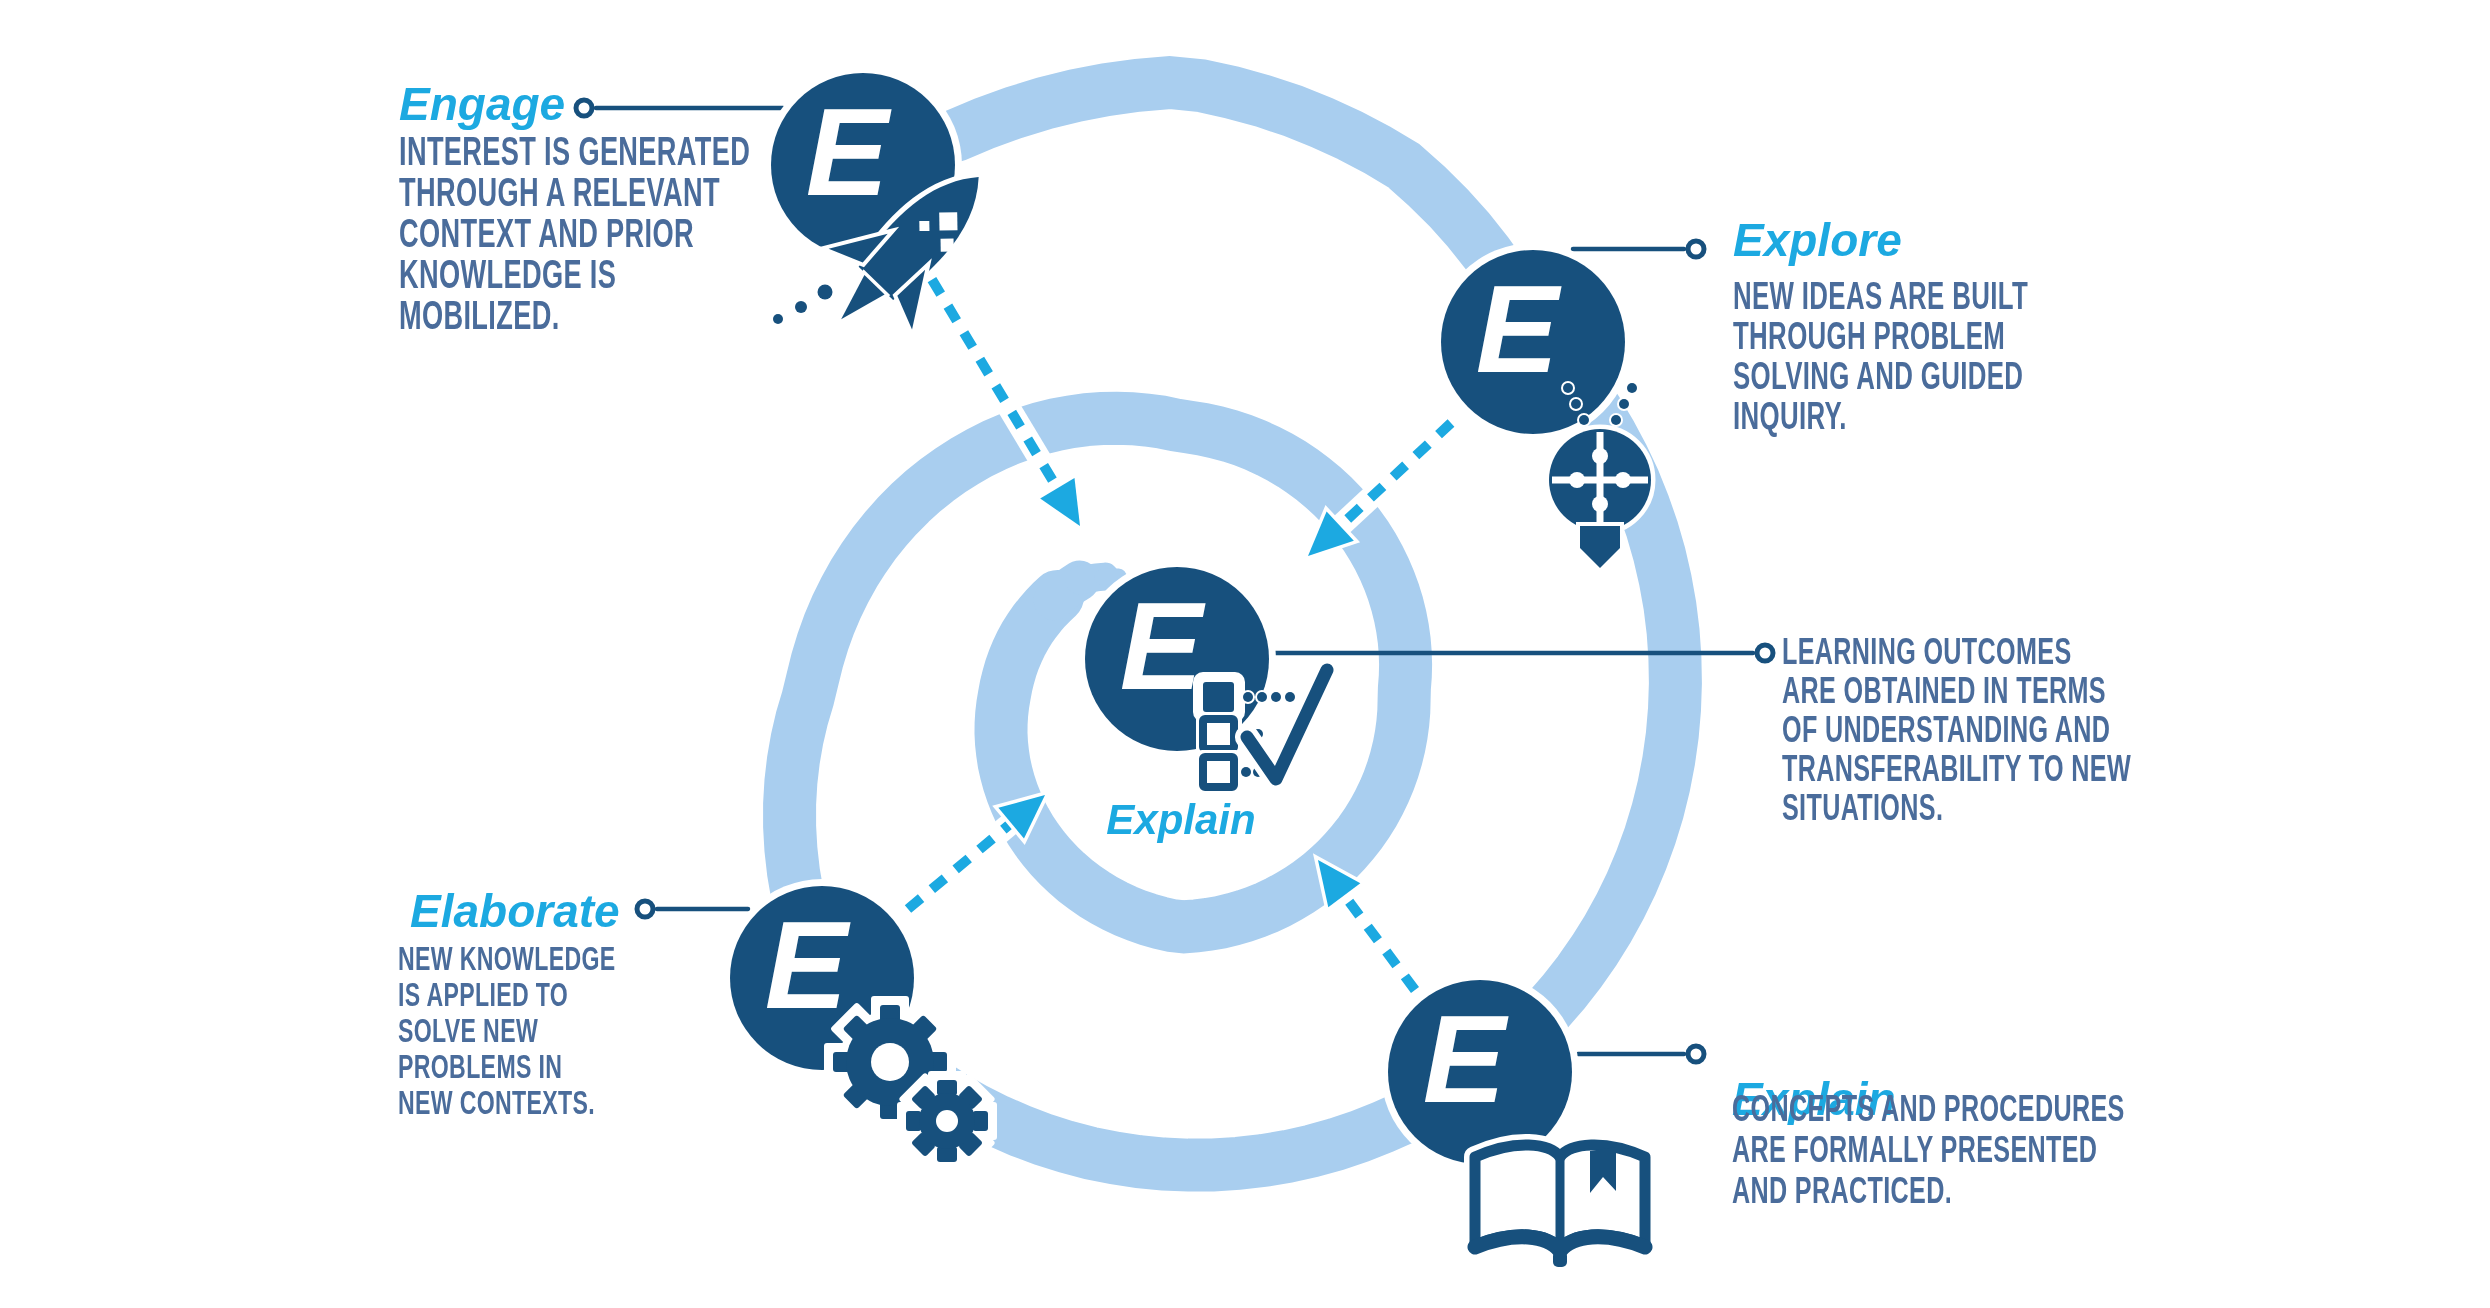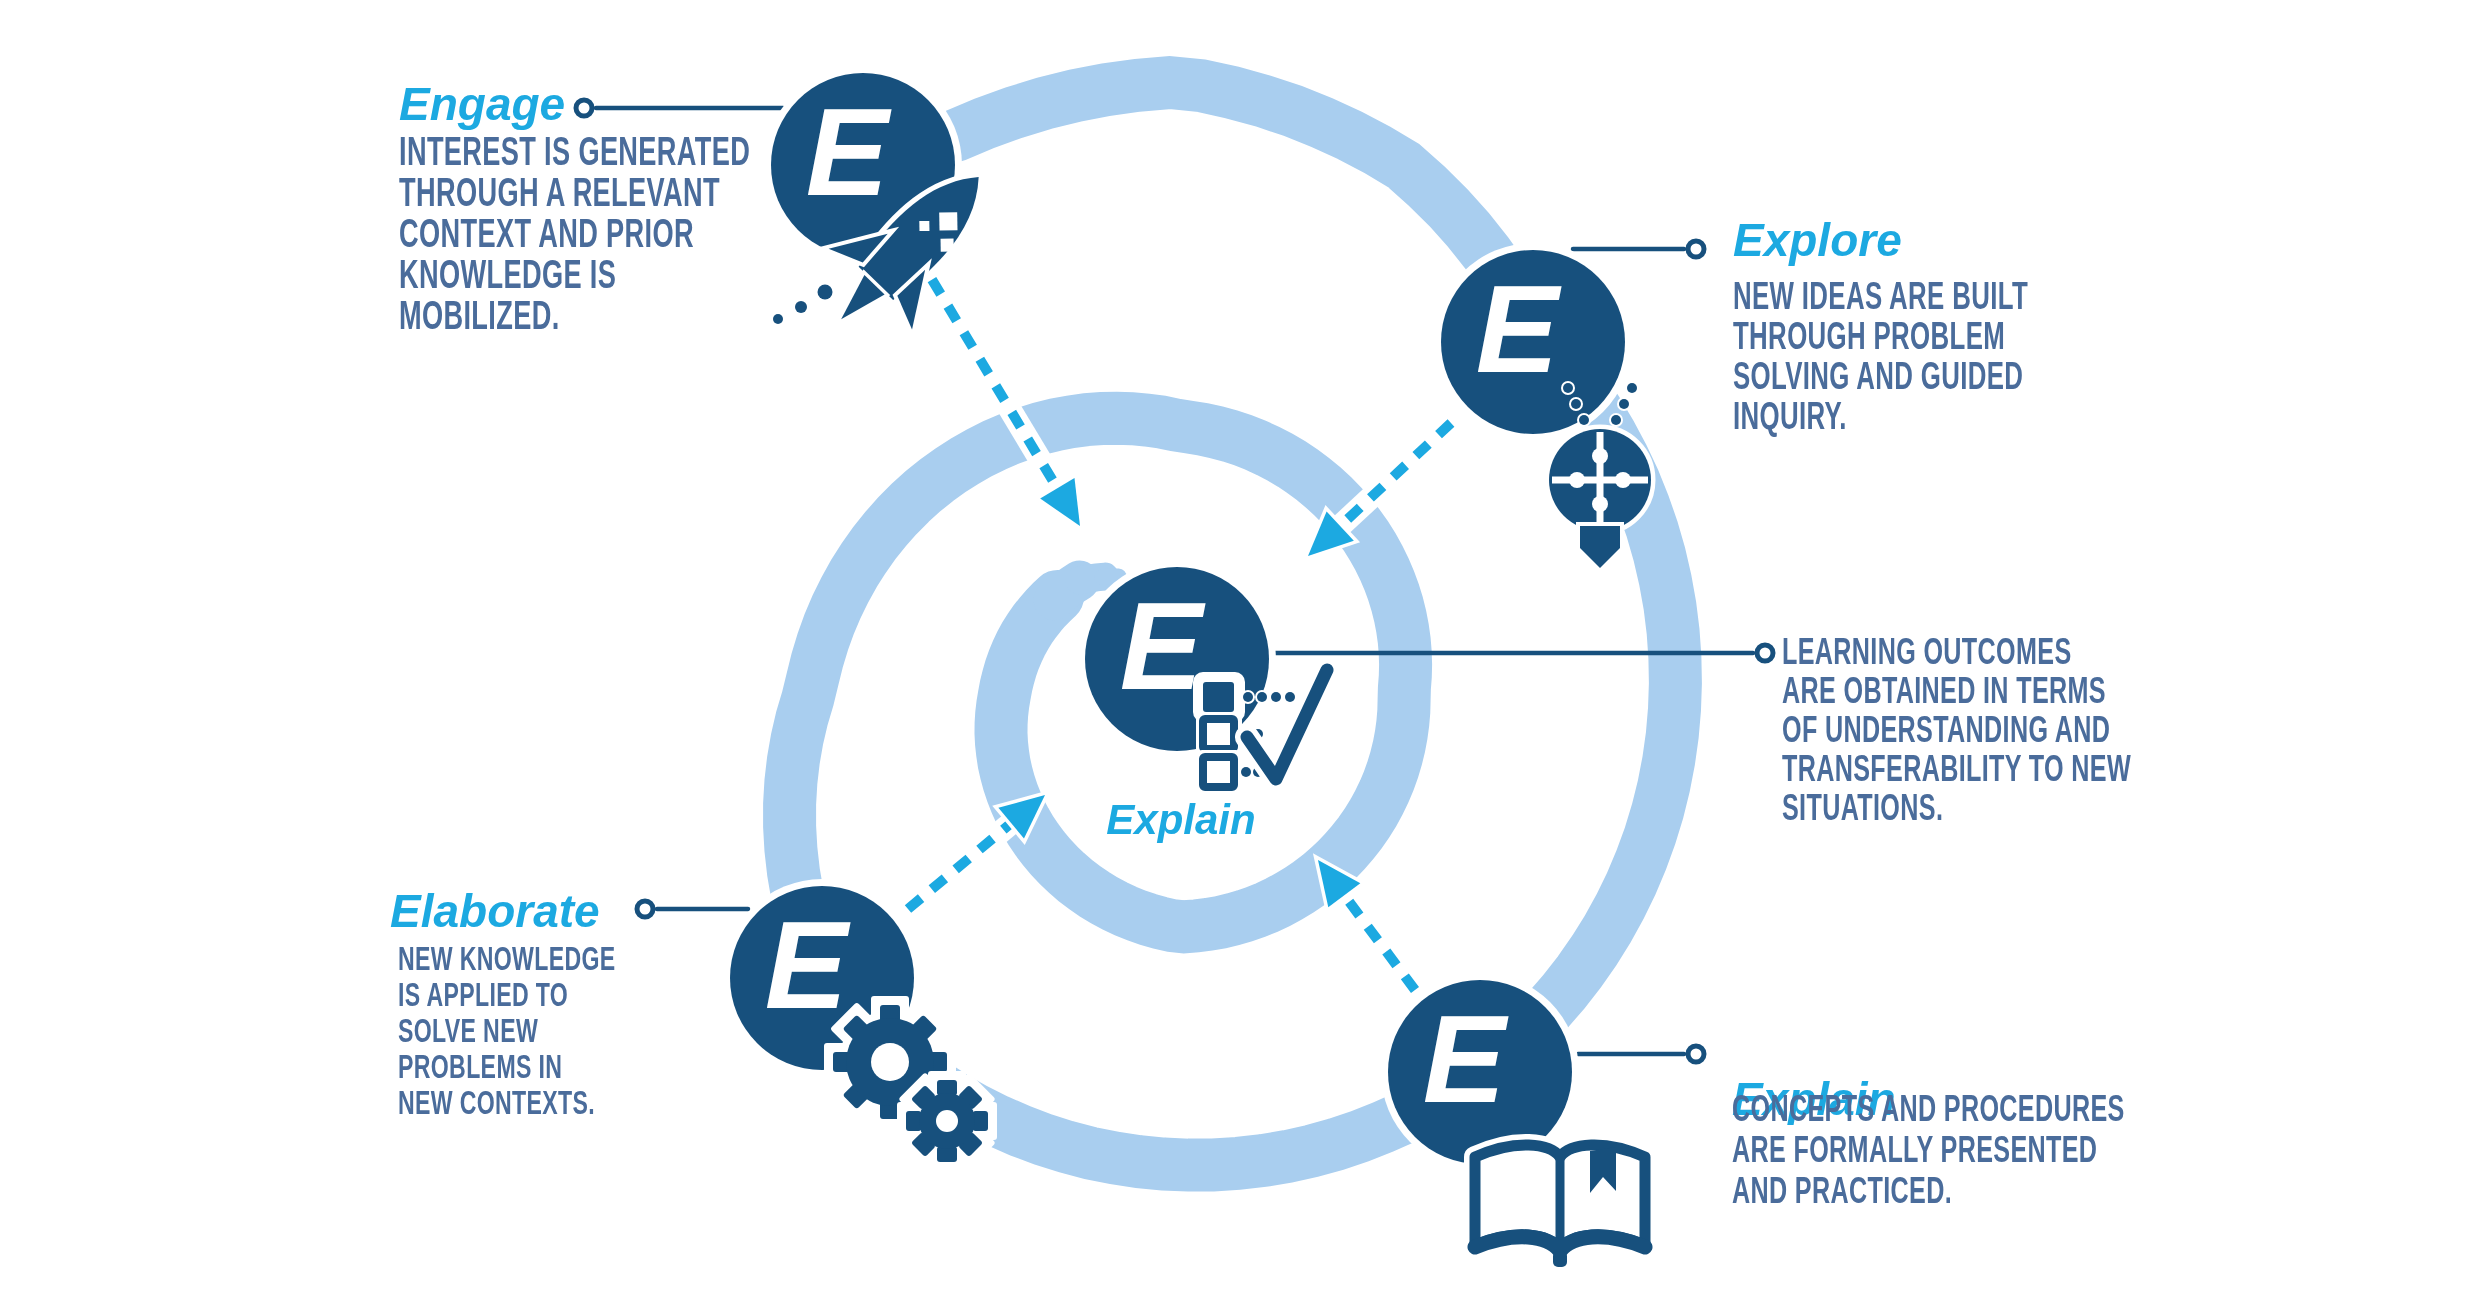--- a/index.html
+++ b/index.html
@@ -225,21 +225,21 @@
 SOLVING AND GUIDED
 INQUIRY.</div>
 
   <div class="title" id="t-evaluate" style="left:1181px;top:797px">Explain</div>
   <div class="desc" id="d-callout">LEARNING OUTCOMES
 ARE OBTAINED IN TERMS
 OF UNDERSTANDING AND
 TRANSFERABILITY TO NEW
 SITUATIONS.</div>
 
-  <div class="title" id="t-elaborate" style="left:390px;top:886px">Elaborate</div>
+  <div class="title" id="t-elaborate" style="left:410px;top:886px">Elaborate</div>
   <div class="desc" id="d-elaborate">NEW KNOWLEDGE
 IS APPLIED TO
 SOLVE NEW
 PROBLEMS IN
 NEW CONTEXTS.</div>
 
   <div class="title" id="t-explain" style="left:1732px;top:1074px">Explain</div>
   <div class="desc" id="d-explain">CONCEPTS AND PROCEDURES
 ARE FORMALLY PRESENTED
 AND PRACTICED.</div>

